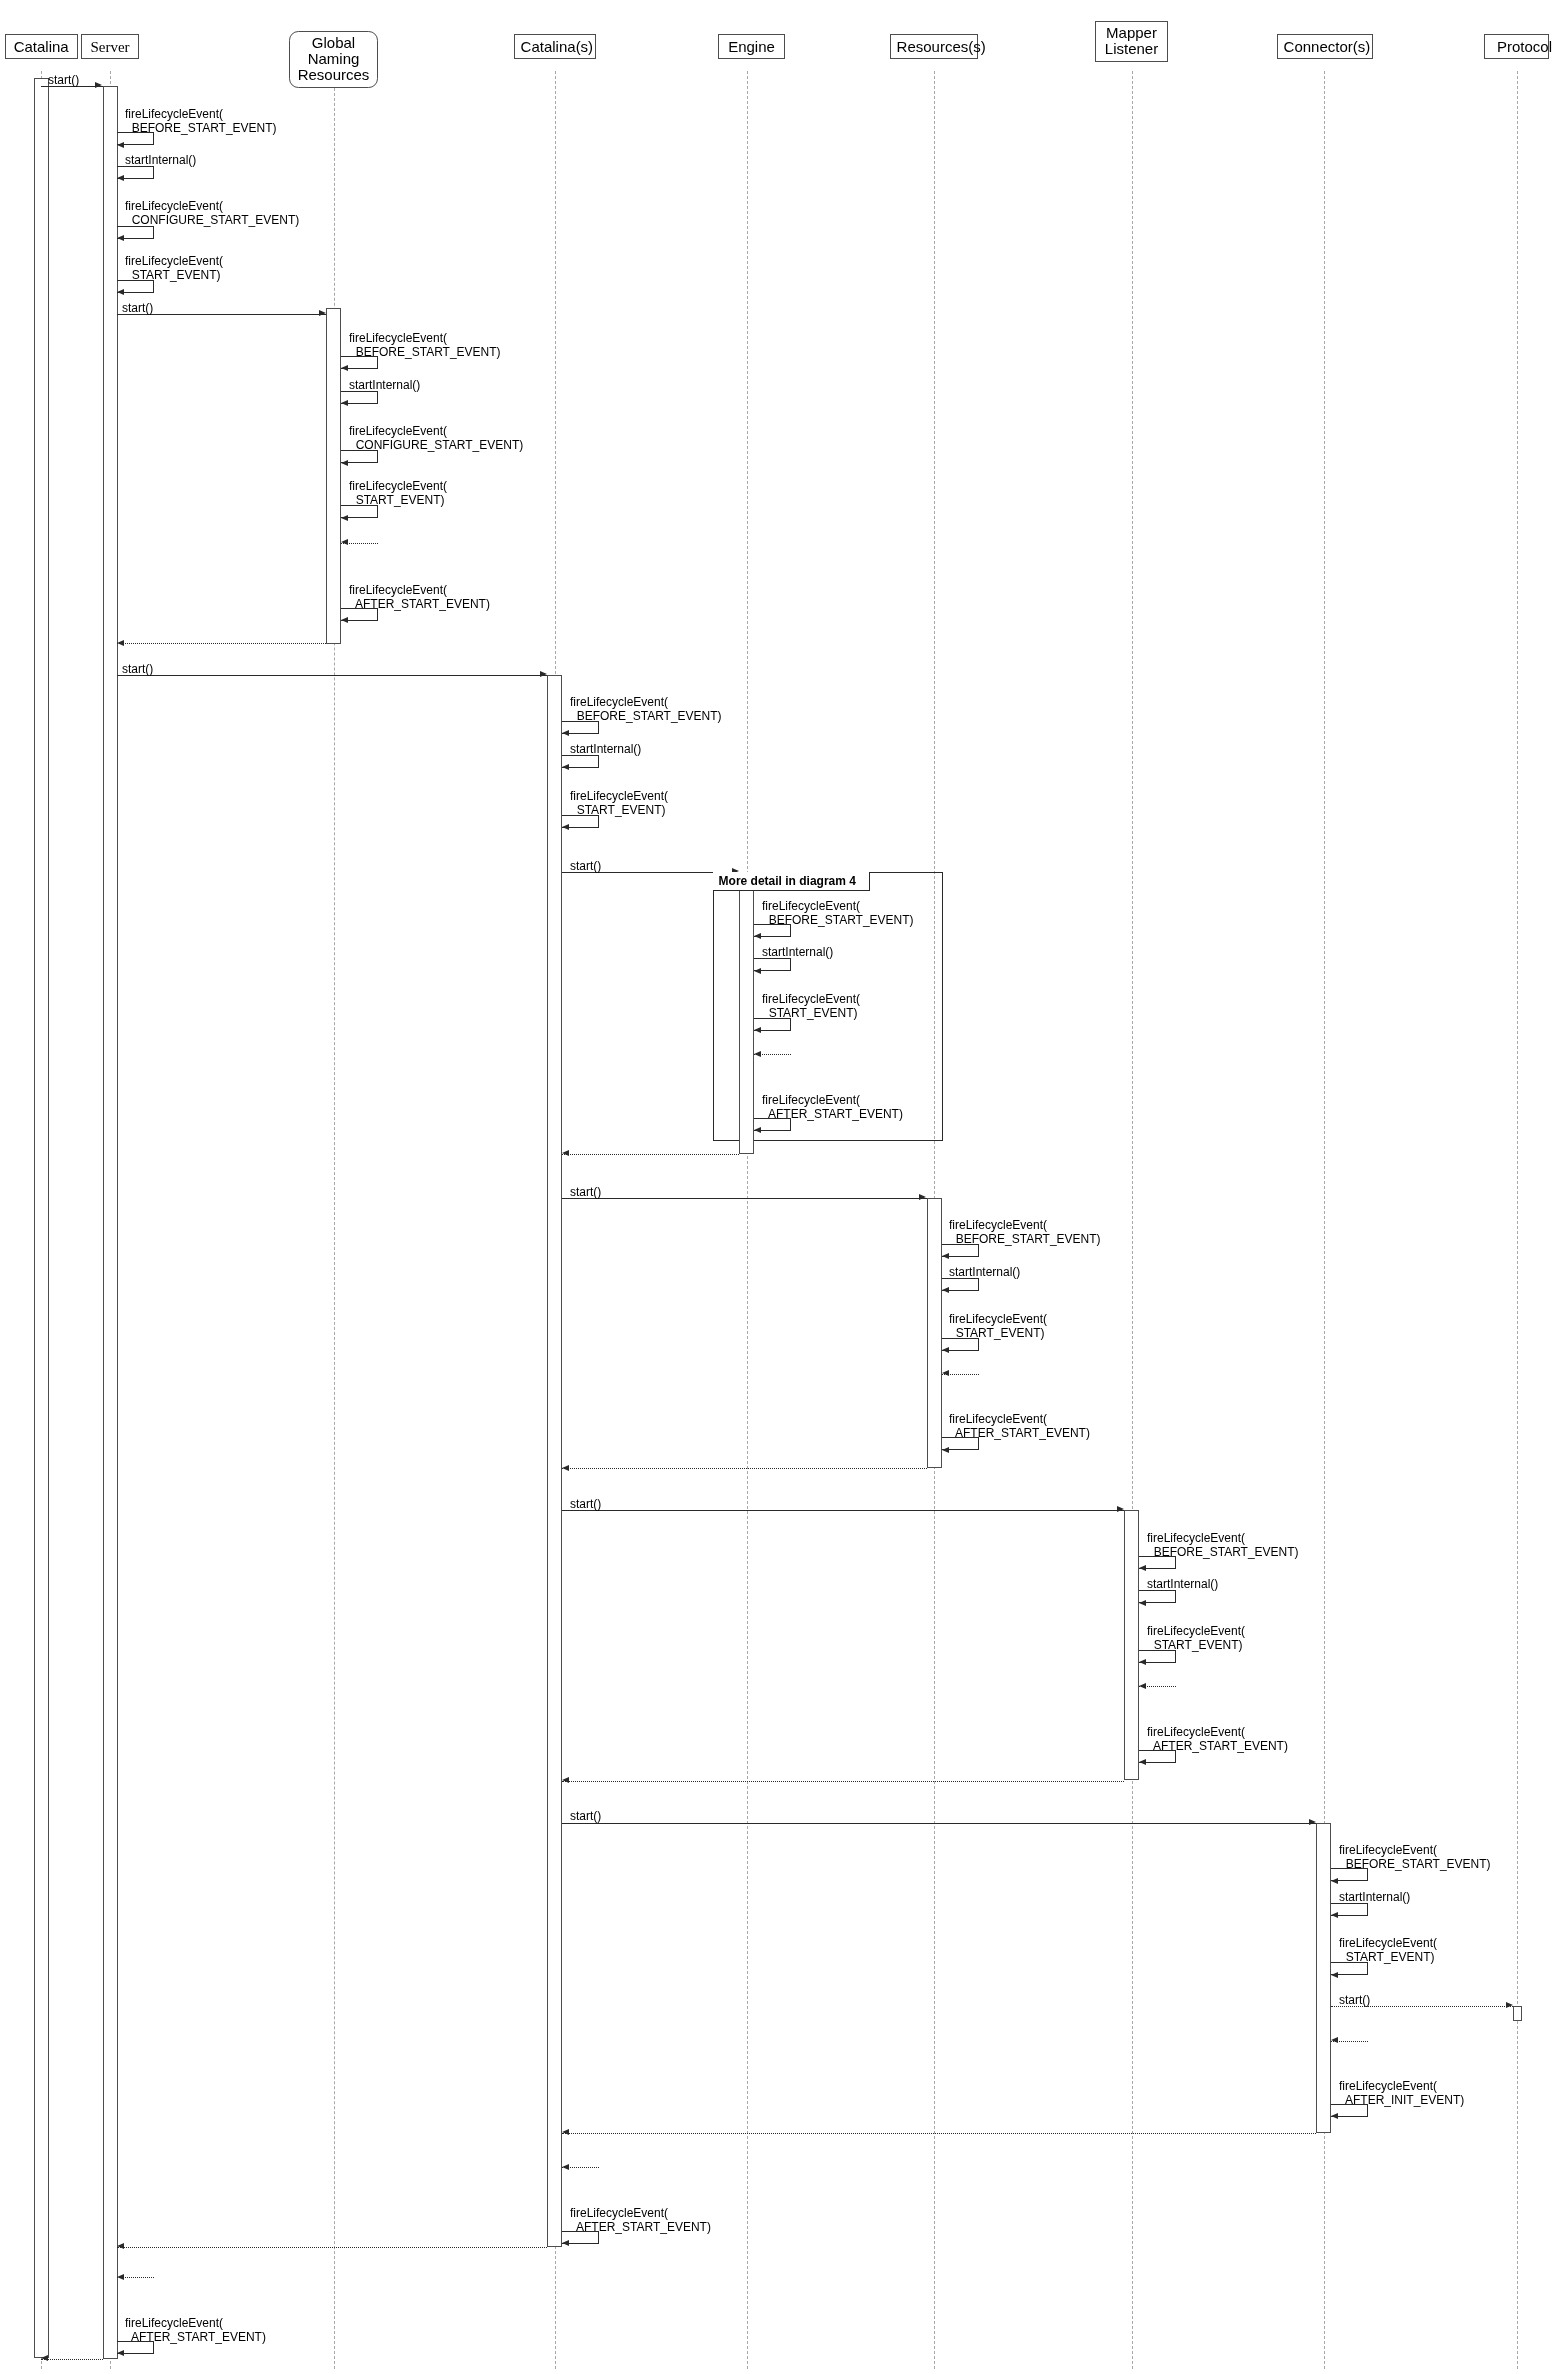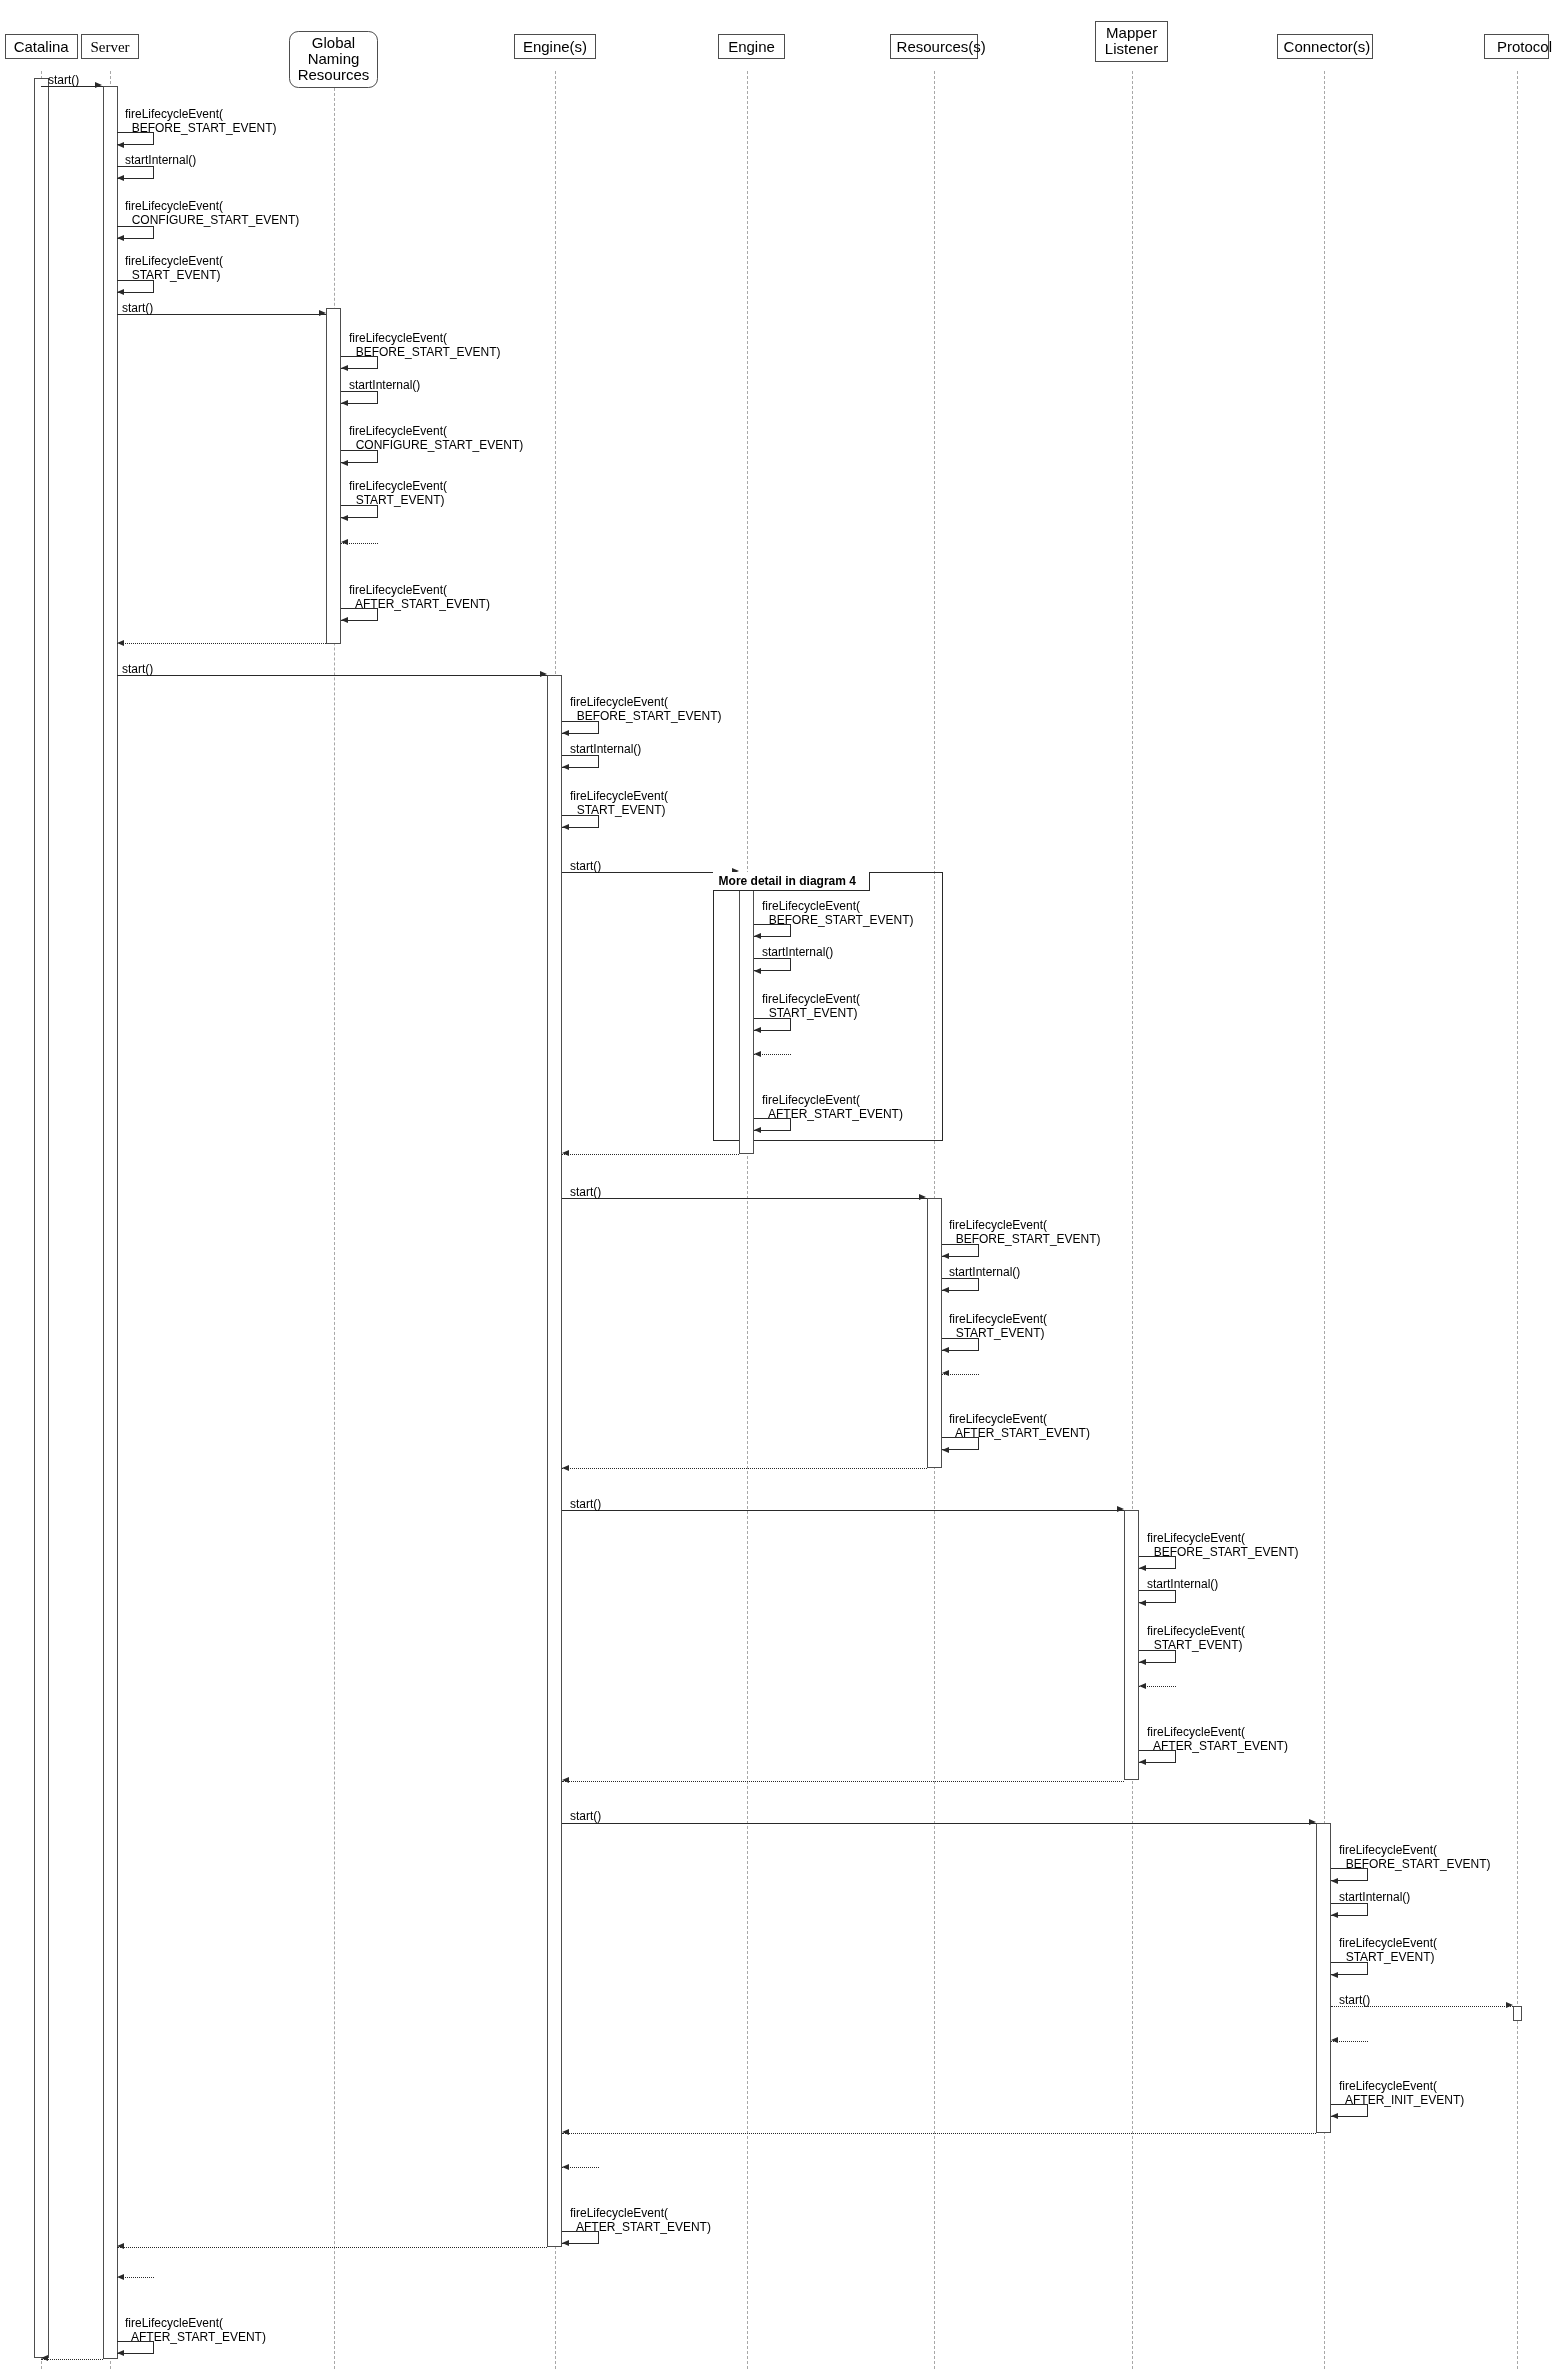--- a/index.html
+++ b/index.html
@@ -137,21 +137,21 @@
   <div class="lifeline" style="left:934px;top:71px; height:2298px;"></div>
   <div class="lifeline" style="left:1132px;top:71px; height:2298px;"></div>
   <div class="lifeline" style="left:1324px;top:71px; height:2298px;"></div>
   <div class="lifeline" style="left:1517px;top:71px; height:2298px;"></div>
 
   <div class="participant" style="left:4.7px; top:34px; width:73px;">Catalina</div>
   <div class="participant" style="left:81px; top:34px; width:58px;font-family:Liberation Serif, serif;">Server</div>
   <div class="participant rounded" style="left:289px; top:6.5px; width:89px;margin-top:24px;">Global
 Naming
 Resources</div>
-  <div class="participant" style="left:514px; top:34px; width:82px;">Engine(s)</div>
+  <div class="participant" style="left:514px; top:34px; width:82px;">Catalina(s)</div>
   <div class="participant" style="left:718px; top:34px; width:67px;">Engine</div>
   <div class="participant" style="left:890px; top:34px; width:88px;">Resources(s)</div>
   <div class="participant" style="left:1095px; top:20.5px; width:73px;">Mapper
 Listener</div>
   <div class="participant" style="left:1277px; top:34px; width:96px;">Connector(s)</div>
   <div class="participant" style="left:1484px; top:34px; width:65px;padding-left:12px;">Protocol</div>
 
   <div class="activation" style="left:34px;  top:78px;  height:2280px;"></div>
   <div class="activation" style="left:103px; top:86px;  height:2273px;"></div>
   <div class="activation" style="left:326px; top:308px; height:336px;"></div>

